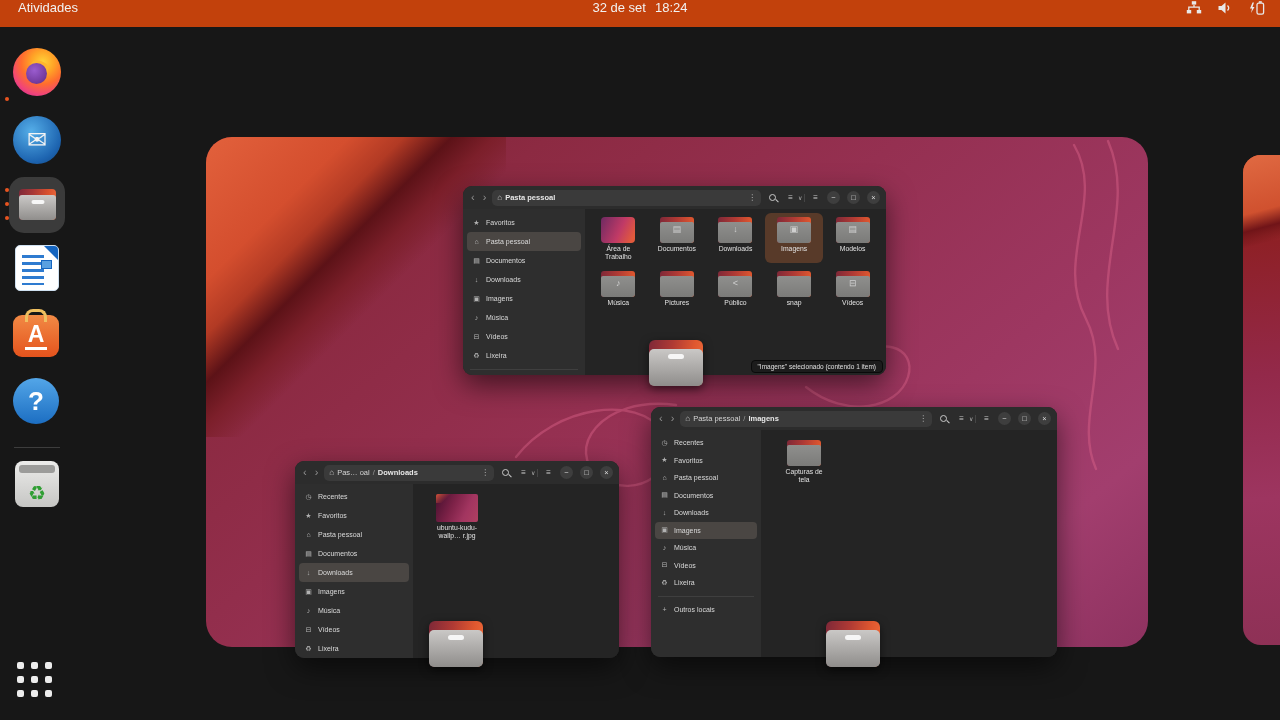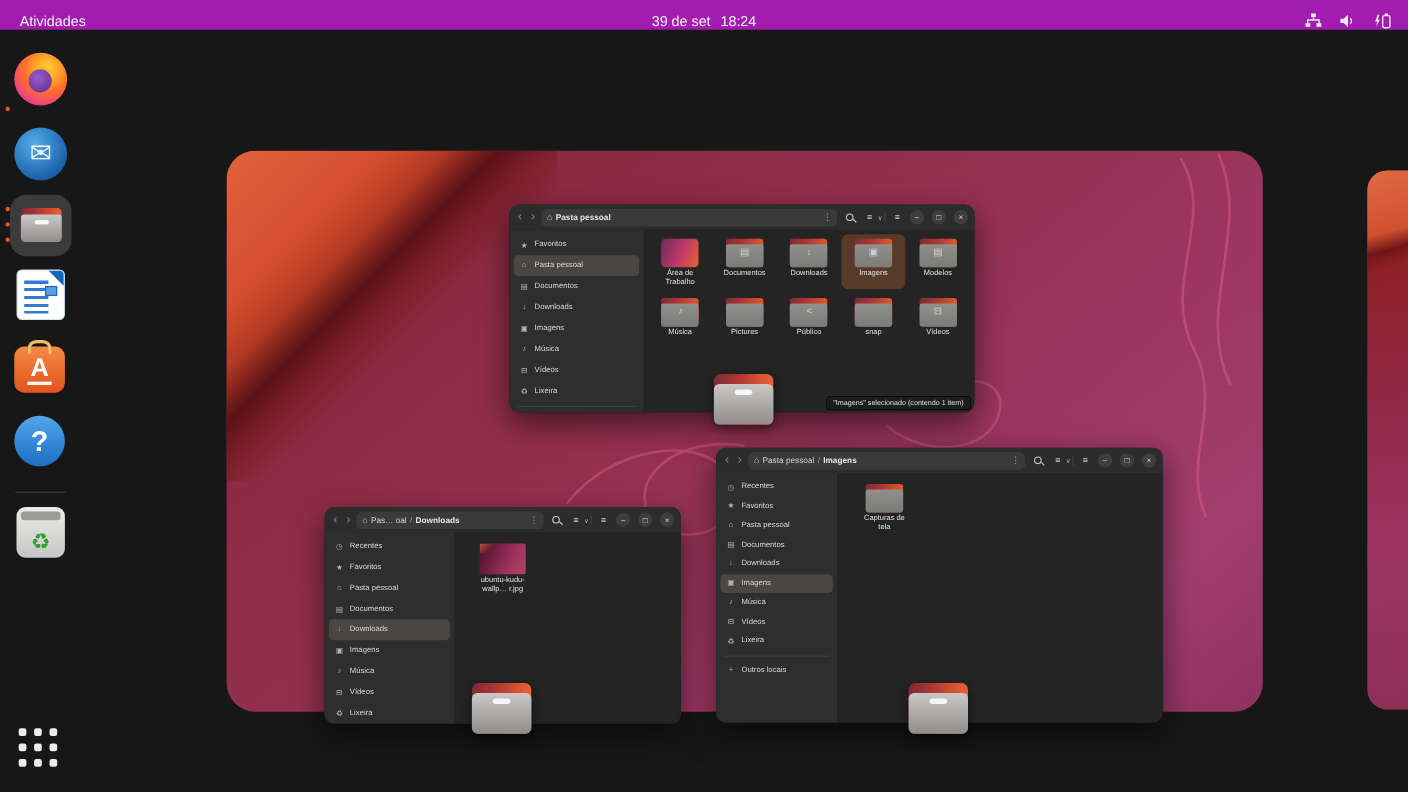--- a/index.html
+++ b/index.html
@@ -1,21 +1,21 @@
 <!DOCTYPE html>
 <html><head>
 <meta charset="utf-8">
 <style>
   * { margin:0; padding:0; box-sizing:border-box; }
   html,body { width:1280px; height:720px; overflow:hidden; }
   body { background:#171717; font-family:"Liberation Sans", sans-serif; color:#e8e8e8; position:relative; }
 
   
-  .topbar { position:absolute; top:0; left:0; width:1280px; height:27px; background:#a21caf;
-            display:flex; align-items:flex-end; z-index:50; }
+  .topbar { position:absolute; top:0; left:0; width:1280px; height:27px; background:#c2410c;
+            display:flex; align-items:flex-start; z-index:50; }
   .activities { font-size:13px; color:#f2f2f2; margin-left:18px; cursor:default; }
   .clock { position:absolute; left:50%; transform:translateX(-50%); font-size:13px; color:#f2f2f2;
            display:flex; gap:9px; }
   .sysicons { position:absolute; right:14px; display:flex; gap:15px; align-items:center; }
   .sysicons svg { display:block; }
 
   
   .dock { position:absolute; left:0; top:27px; width:75px; height:693px; z-index:40; }
   .dock-item { position:absolute; left:13px; width:48px; height:48px; }
   .run-dot { position:absolute; left:5px; width:4px; height:4px; border-radius:50%; background:#e95420; }
@@ -138,21 +138,21 @@
     background:linear-gradient(#cac8c6,#8f8d8b); }
   .badge .dash { position:absolute; left:50%; transform:translateX(-50%); top:14px; width:16px; height:4.5px;
     border-radius:2.5px; background:#f6f6f6; }
 </style>
 </head>
 <body>
 
 <div class="topbar">
   <div class="activities">Atividades</div>
   <div class="clock">
-    <span>39 de set</span>
+    <span>32 de set</span>
     <span>18:24</span>
   </div>
   <div class="sysicons">
     <span>
       <svg width="16" height="16" viewBox="0 0 16 16" fill="none" stroke="#e8e8e8" stroke-width="1.3">
         <rect x="5.8" y="1.2" width="4.4" height="3.4" fill="#e8e8e8" stroke="none"></rect>
         <path d="M8 4.8 V7.2 M2.8 10 V7.2 H13.2 V10"></path>
         <rect x="0.8" y="10" width="4.4" height="3.4" fill="#e8e8e8" stroke="none"></rect>
         <rect x="10.8" y="10" width="4.4" height="3.4" fill="#e8e8e8" stroke="none"></rect>
       </svg>

